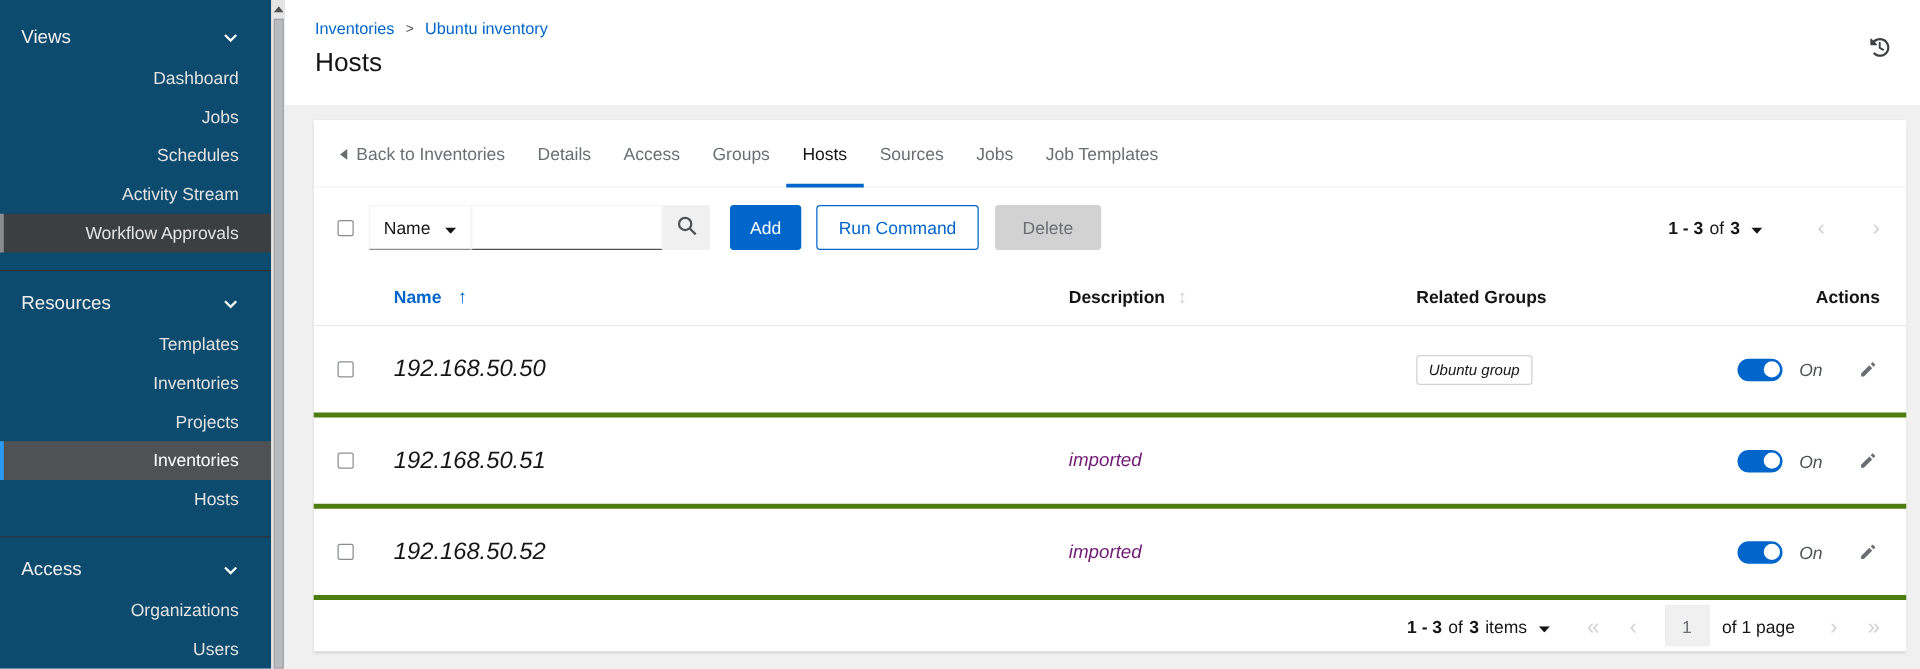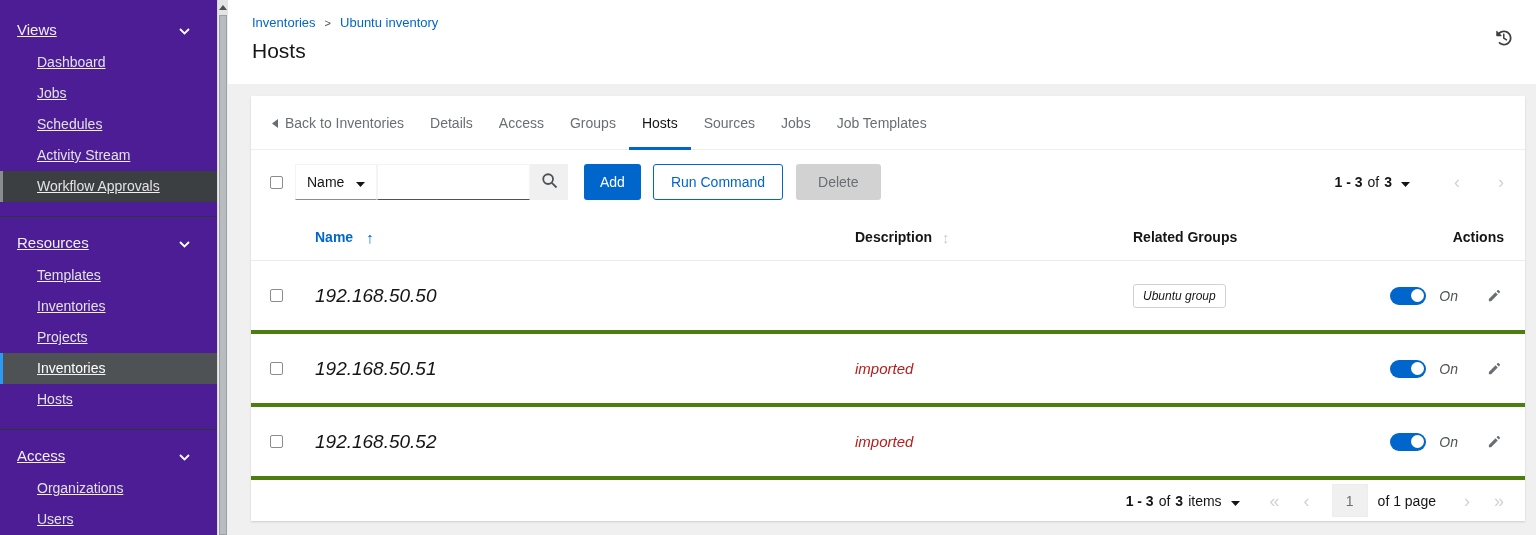--- a/index.html
+++ b/index.html
@@ -6,27 +6,27 @@
   html,body { margin:0; padding:0; }
   body {
     width:1536px; height:535px; overflow:hidden;
     background:#f0f0f0;
     font-family:"Liberation Sans","DejaVu Sans",sans-serif;
     color:#151515;
   }
   .app { display:flex; width:100%; height:100%; }
 
   
-  .sidebar { width:217px; min-width:217px; background:#4c1d95; color:#f0f0f0; padding-top:4px; overflow:hidden;text-decoration:underline; }
+  .sidebar { width:217px; min-width:217px; background:#0c4a6e; color:#f0f0f0; padding-top:4px; overflow:hidden; }
   .nav-section { padding:8px 0 14px; }
   .nav-section.bordered { border-top:1px solid #2f3337; }
   .nav-section-header { display:flex; align-items:center; justify-content:space-between;
     padding:9px 27px 9px 17px; font-size:15px; color:#f0f0f0; cursor:pointer; }
   .nav-item { display:block; padding:7px 26px 7px 37px; font-size:14px; line-height:17px;
-    color:#e2e2e2; text-decoration:none; cursor:pointer; }
+    color:#e2e2e2; text-decoration:none; cursor:pointer;text-align:right; }
   .nav-item.hovered { background:#3c3f42; border-left:3px solid #8a8d90; padding-left:34px; }
   .nav-item.active  { background:#4f5255; border-left:3px solid #2b9af3; padding-left:34px; color:#fff; }
 
   
   .scrollbar { width:11px; min-width:11px; background:#ececec; position:relative; border-left:1px solid #d9d9d9; }
   .sb-btn { height:15px; display:flex; align-items:center; justify-content:center; background:#e4e4e4; }
   .sb-thumb { position:absolute; top:15px; bottom:0; left:1px; right:1px;
     background:#b9bcbf; border:1px solid #9ea1a4; }
 
   
@@ -80,21 +80,21 @@
     align-items:center; padding:0 21px 0 16px; }
   .thead { height:47px; font-size:14px; font-weight:700; color:#151515; border-bottom:1px solid #ebebeb; }
   .th-name { color:#0066cc; display:flex; align-items:center; gap:13px; cursor:pointer; }
   .th-sortable { display:flex; align-items:center; cursor:pointer; }
   .sort-asc  { color:#0066cc; font-weight:400; font-size:15px; }
   .sort-none { color:#d2d2d2; font-weight:400; font-size:15px; margin-left:10px; }
   .th-actions { justify-self:end; }
   .trow { height:73px; border-bottom:4px solid #4d7c0f;font-style:italic; }
   .trow .checkbox { margin-left:3px; }
   .cell-name { font-size:19px; color:#151515; }
-  .cell-desc { font-size:15px; color:#b91c1c; }
+  .cell-desc { font-size:15px; color:#701a75; }
   .chip { display:inline-block; border:1px solid #d2d2d2; border-radius:3px; background:#fff;
     padding:4px 9px; font-size:12px; color:#151515; cursor:pointer; }
   .cell-actions { display:flex; align-items:center; justify-content:flex-end; gap:13px; }
   .switch { width:36px; height:18px; min-width:36px; border-radius:9px; background:#0066cc;
     position:relative; cursor:pointer; display:inline-block; }
   .switch::after { content:""; position:absolute; top:2.5px; right:2.5px; width:13px; height:13px;
     border-radius:50%; background:#fff; }
   .on-label { font-size:14px; color:#4f5255; }
   .pencil-btn { background:none; border:none; cursor:pointer; margin-left:14px; line-height:0; padding:2px; }
 

